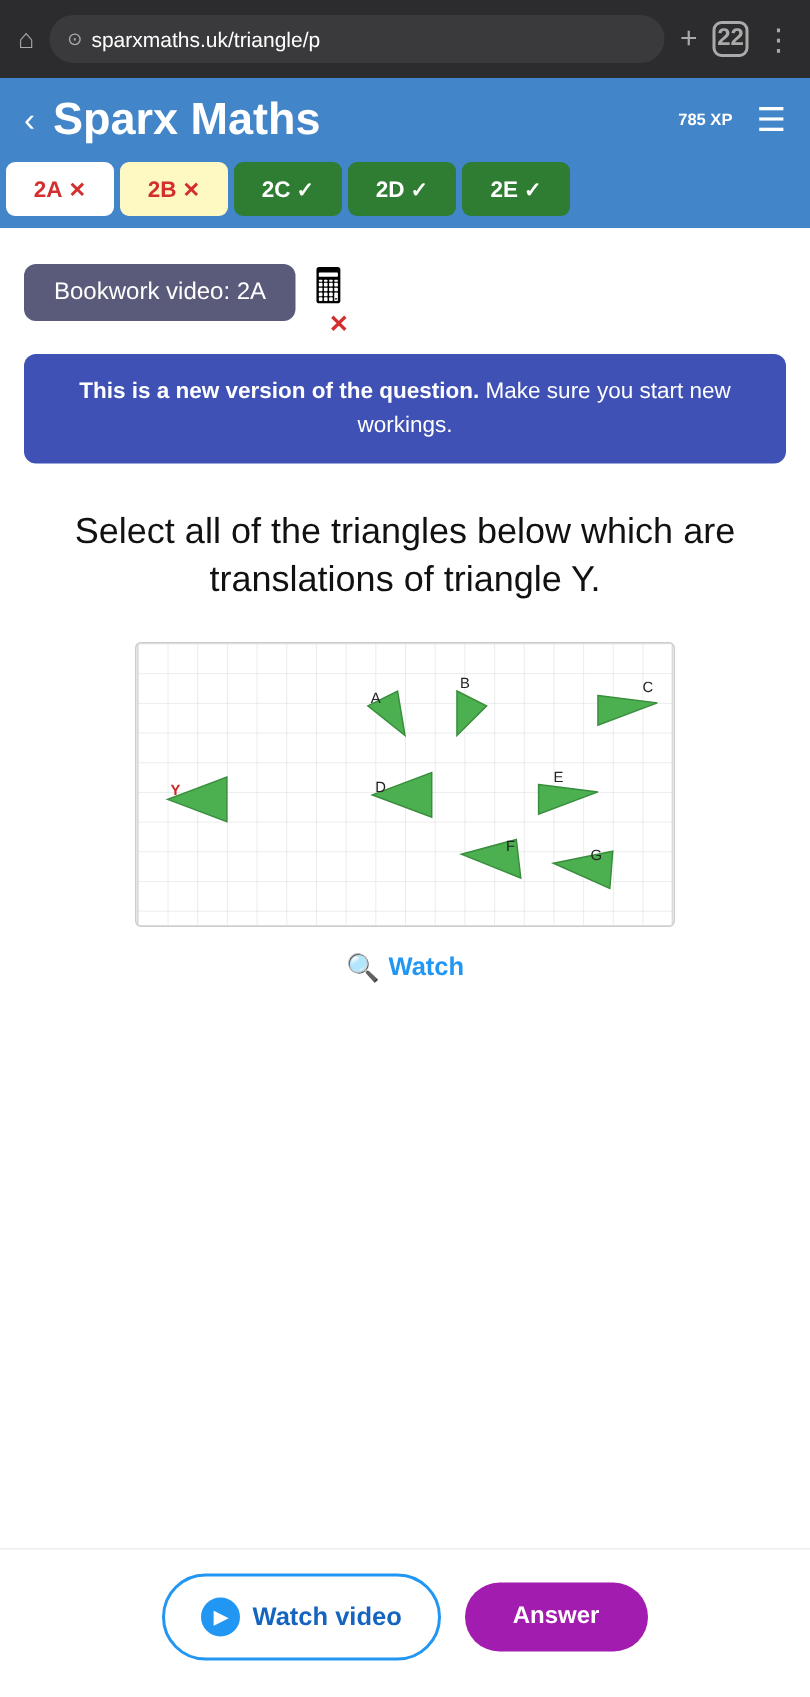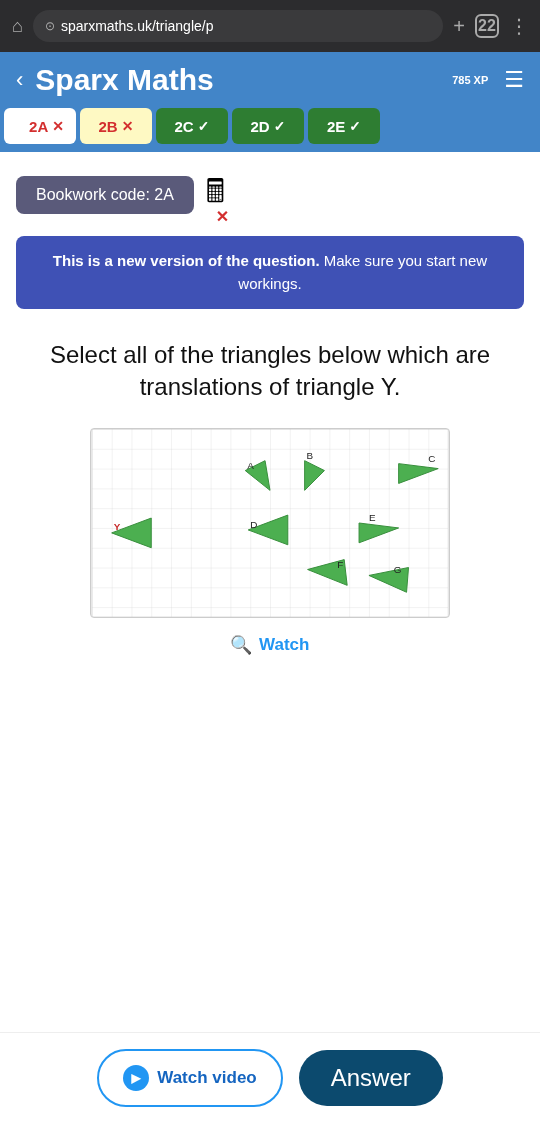--- a/index.html
+++ b/index.html
@@ -119,21 +119,20 @@
       background: #fef9c3;
       color: #d32f2f;
     }
     .task-tab.correct {
       background: #2e7d32;
       color: #fff;
     }
     .task-tab.current {
       background: #fff;
       color: #d32f2f;
-      justify-content: flex-end;
     }
     .tab-check {
       margin-left: 4px;
       font-size: 14px;
     }
     .tab-x {
       margin-left: 4px;
       font-size: 14px;
     }
 
@@ -265,27 +264,27 @@
       border-radius: 50%;
       width: 26px;
       height: 26px;
       display: flex;
       align-items: center;
       justify-content: center;
       color: #fff;
       font-size: 12px;
     }
     .answer-btn {
-      background: #0c4a6e;
+      background: #a21caf;
       color: #fff;
       border: none;
       border-radius: 30px;
       padding: 14px 32px;
-      font-size: 24px;
-      font-weight: 400;
+      font-size: 16px;
+      font-weight: 700;
       cursor: pointer;
     }
   </style>
 </head>
 <body>
 
 <div class="browser-bar">
   <span class="browser-home-icon">⌂</span>
   <div class="browser-url-bar">
     <span class="browser-url-icon">⊙</span>
@@ -324,21 +323,21 @@
   </div>
   <div class="task-tab correct">
     <span>2E</span>
     <span class="tab-check">✓</span>
   </div>
 </div>
 
 <div class="content">
 
   <div class="bookwork-row">
-    <div class="bookwork-code">Bookwork code: 2A</div>
+    <div class="bookwork-code">Bookwork video: 2A</div>
     <div class="calc-wrapper">
       <span style="font-size:32px;">🖩</span>
       <span class="calc-x-overlay">✕</span>
     </div>
   </div>
 
   <div class="info-banner">
     <strong>This is a new version of the question.</strong><span> Make sure you start new workings.</span>
   </div>
 

